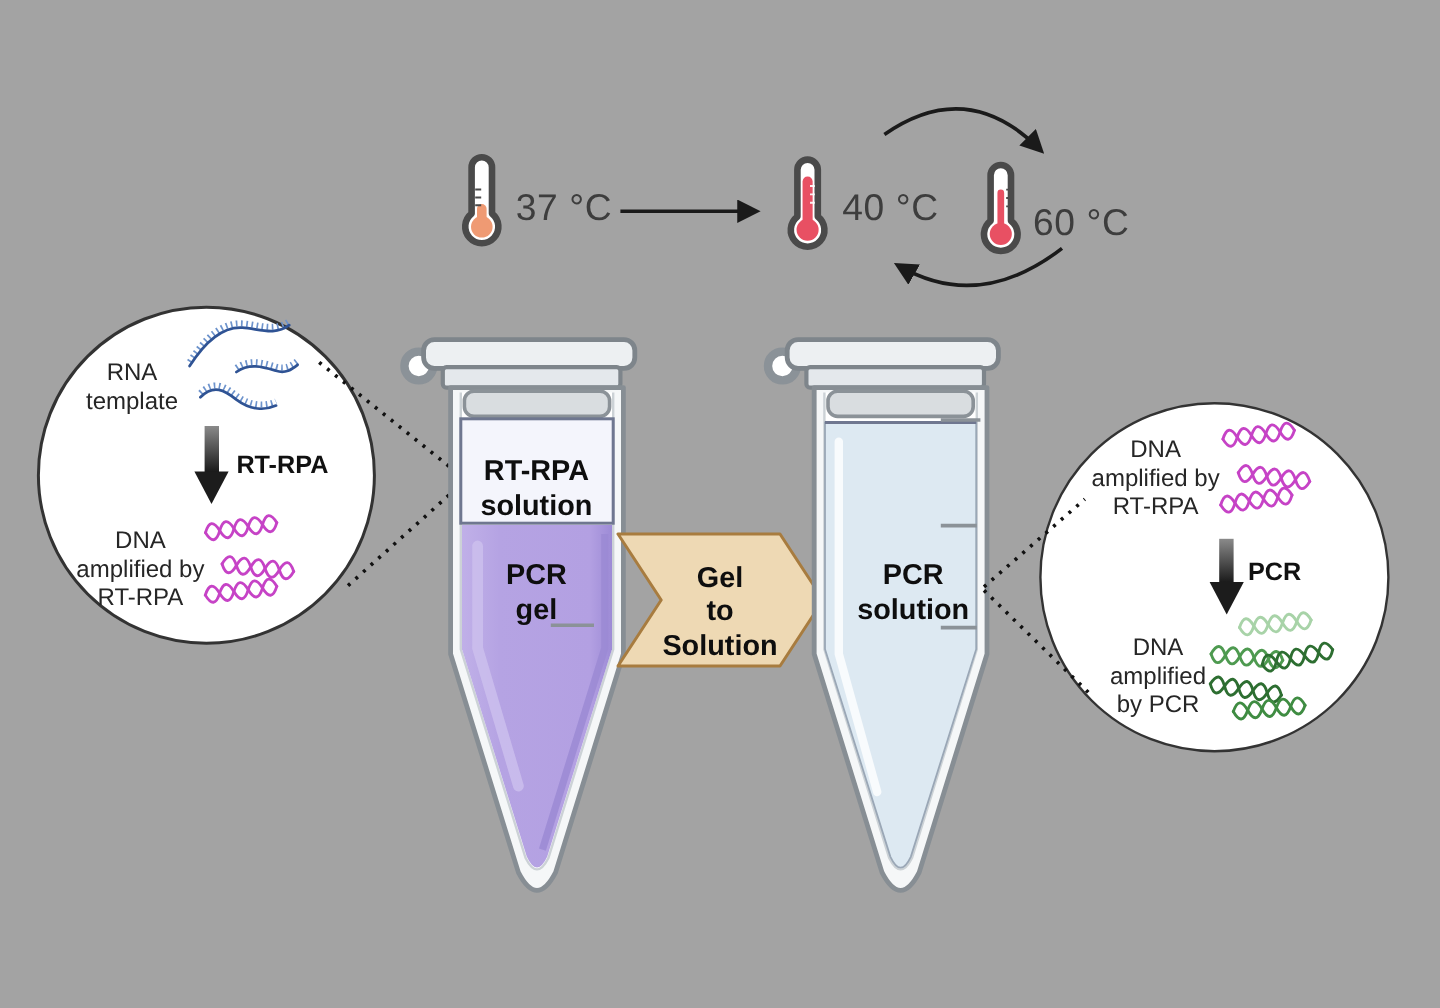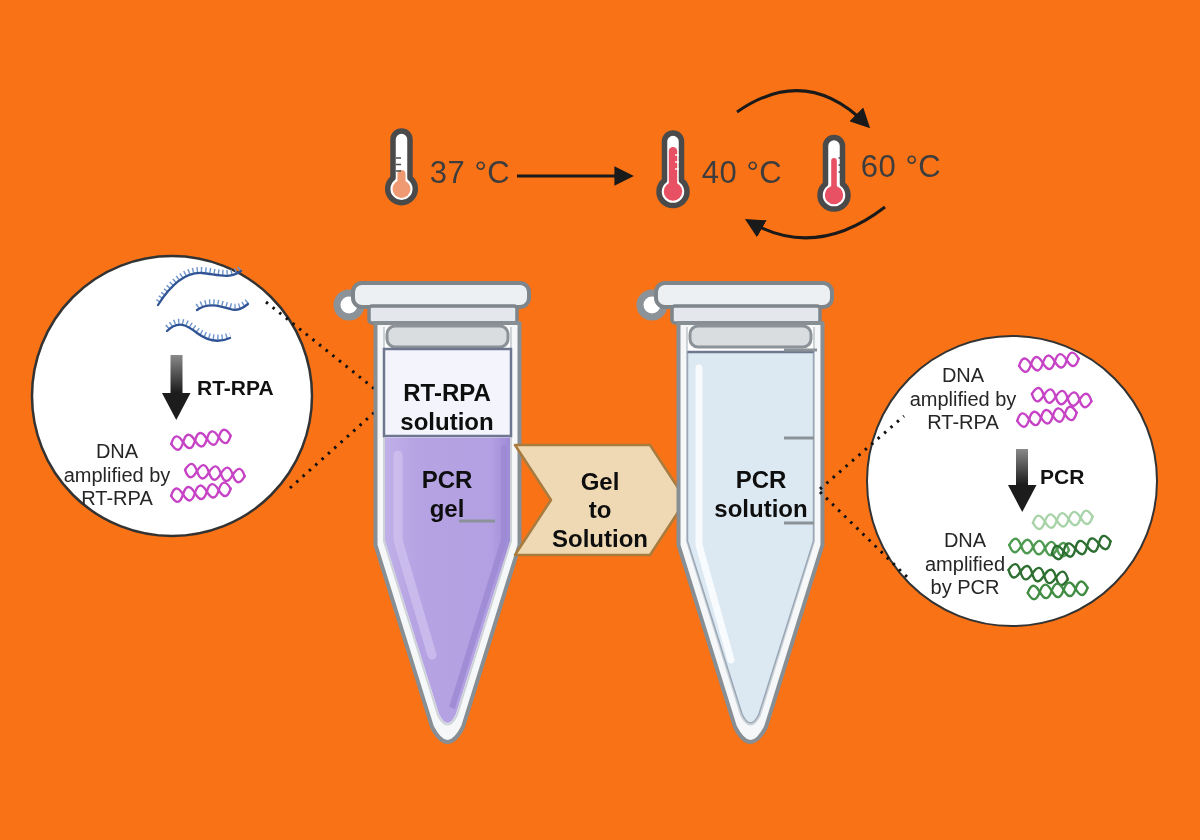--- a/index.html
+++ b/index.html
@@ -1,16 +1,16 @@
 <!DOCTYPE html>
 <html><head>
 <meta charset="utf-8">
 <style>
   html,body{margin:0;padding:0;background:#ffffff;}
-  .canvas{position:relative;width:1200px;height:840px;background:#f97316;overflow:hidden;
+  .canvas{position:relative;width:1200px;height:840px;background:#a3a3a3;overflow:hidden;
           font-family:"Liberation Sans",sans-serif;}
   .art{position:absolute;left:0;top:0;}
   .lbl{position:absolute;color:#1f1f1f;text-align:center;white-space:pre-line;
        font-family:"Liberation Sans",sans-serif;}
   .temp{font-size:31px;color:#3d3d3d;font-weight:400;letter-spacing:.5px;}
   .circle-note{font-size:20px;line-height:1.18;color:#262626;}
   .proc{font-size:21px;font-weight:700;color:#111;text-align:left;}
   .tube-label{font-size:24px;font-weight:700;color:#0e0e0e;line-height:1.2;}
   .chev-label{font-size:24px;font-weight:700;color:#0e0e0e;line-height:1.18;}
 </style>
@@ -148,22 +148,24 @@
     <use href="#helix" stroke="#a8d3a8" transform="translate(1032,514) rotate(-6)"></use>
     <use href="#helix" stroke="#4e9a50" transform="translate(1010,536) rotate(5)"></use>
     <use href="#helix" stroke="#2d6e31" transform="translate(1050,545) rotate(-12)"></use>
     <use href="#helix" stroke="#2d6e31" transform="translate(1010,561) rotate(9)"></use>
     <use href="#helix" stroke="#3f8c42" transform="translate(1027,584) rotate(-5)"></use>
   </g>
 </svg>
 
 <div class="lbl temp" style="left:420px;top:155px;width:100px;">37 °C</div>
 <div class="lbl temp" style="left:692px;top:155px;width:100px;">40 °C</div>
-<div class="lbl temp" style="left:851px;top:149px;width:100px;">60 °C</div>
+<div class="lbl temp" style="left:851px;top:168px;width:100px;">60 °C</div>
 
+<div class="lbl circle-note" style="left:40px;top:300px;width:140px;">RNA
+template</div>
 <div class="lbl proc" style="left:197px;top:376px;width:100px;">RT-RPA</div>
 <div class="lbl circle-note" style="left:37px;top:440px;width:160px;">DNA
 amplified by
 RT-RPA</div>
 
 <div class="lbl tube-label" style="left:377px;top:379px;width:140px;">RT-RPA
 solution</div>
 <div class="lbl tube-label" style="left:382px;top:466px;width:130px;">PCR
 gel</div>
 

